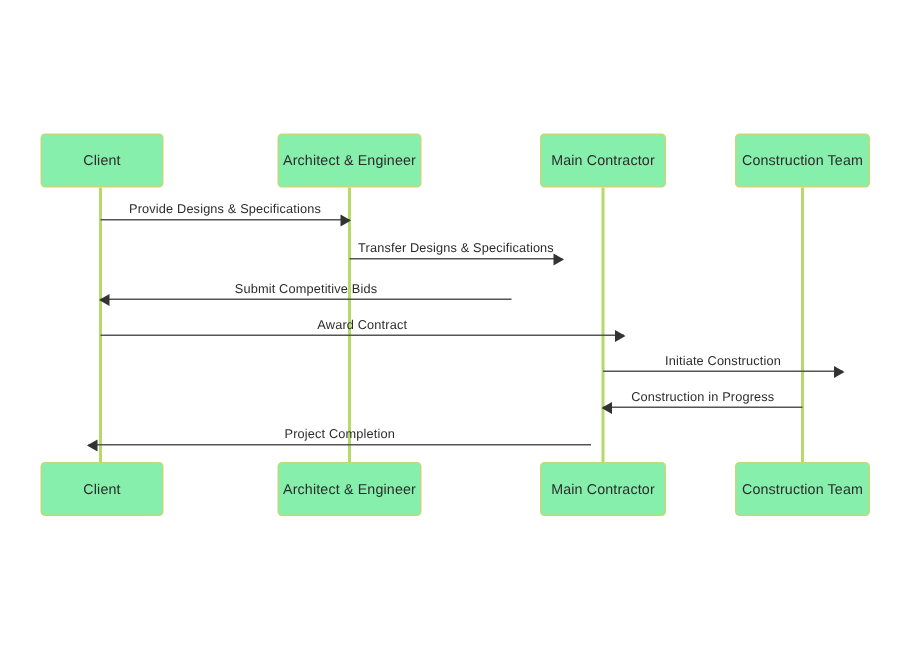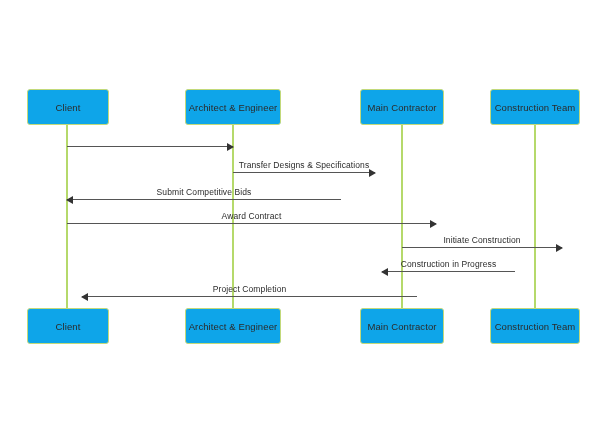--- a/index.html
+++ b/index.html
@@ -19,21 +19,21 @@
     height: 435px;
     background: #ffffff;
   }
   .lifeline {
     position: absolute;
     width: 2px;
     background: #b5d96b;
   }
   .participant-box {
     position: absolute;
-    background: #0ea5e9;
+    background: #86efac;
     border: 1px solid #c2d97a;
     border-radius: 3px;
     display: flex;
     align-items: center;
     justify-content: center;
     box-sizing: border-box;
   }
   .participant-label {
     font-size: 9.5px;
     color: #2b2b2b;
@@ -103,47 +103,48 @@
         <span class="participant-label">Main Contractor</span>
       </div>
       <div class="participant-box" style="left: 490px; top: 89px; width: 90px; height: 36px;">
         <span class="participant-label">Construction Team</span>
       </div>
     </div>
   <div id="messages">
       <div class="message" style="left: 67px; width: 166px; top: 125px;">
         <div class="msg-line"></div>
         <div class="msg-head right"></div>
+        <div class="msg-label">Provide Designs &amp; Specifications</div>
       </div>
       <div class="message" style="left: 233px; width: 142px; top: 151px;">
         <div class="msg-line"></div>
         <div class="msg-head right"></div>
         <div class="msg-label">Transfer Designs &amp; Specifications</div>
       </div>
       <div class="message" style="left: 67px; width: 274px; top: 178px;">
         <div class="msg-line"></div>
         <div class="msg-head left"></div>
         <div class="msg-label">Submit Competitive Bids</div>
       </div>
-      <div class="message" style="left: 67px; width: 349px; top: 202px; padding-left: 20px;">
+      <div class="message" style="left: 67px; width: 349px; top: 202px;">
         <div class="msg-line"></div>
         <div class="msg-head right"></div>
         <div class="msg-label">Award Contract</div>
       </div>
       <div class="message" style="left: 402px; width: 160px; top: 226px;">
         <div class="msg-line"></div>
         <div class="msg-head right"></div>
         <div class="msg-label">Initiate Construction</div>
       </div>
-      <div class="message" style="left: 382px; width: 133px; top: 250px;">
+      <div class="message" style="left: 402px; width: 133px; top: 250px;">
         <div class="msg-line"></div>
         <div class="msg-head left"></div>
         <div class="msg-label">Construction in Progress</div>
       </div>
-      <div class="message" style="left: 82px; width: 335px; top: 275px;">
+      <div class="message" style="left: 59px; width: 335px; top: 275px;">
         <div class="msg-line"></div>
         <div class="msg-head left"></div>
         <div class="msg-label">Project Completion</div>
       </div>
     </div>
   <div id="footer-boxes">
       <div class="participant-box" style="left: 27px; top: 308px; width: 82px; height: 36px;">
         <span class="participant-label">Client</span>
       </div>
       <div class="participant-box" style="left: 185px; top: 308px; width: 96px; height: 36px;">

